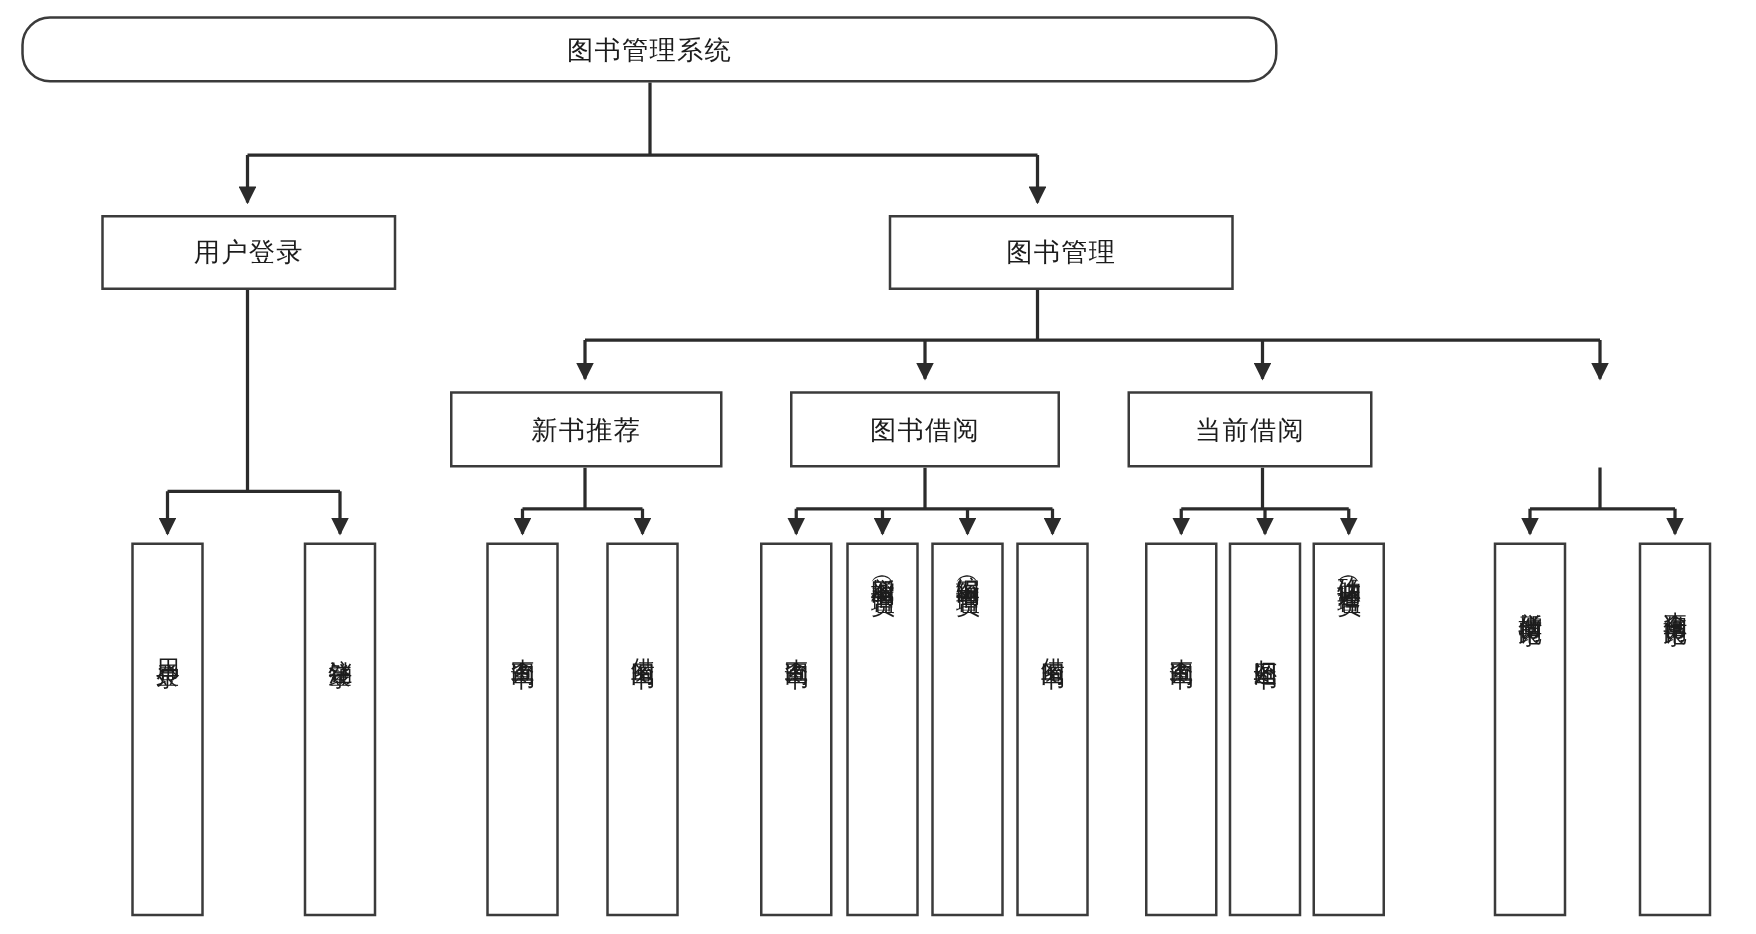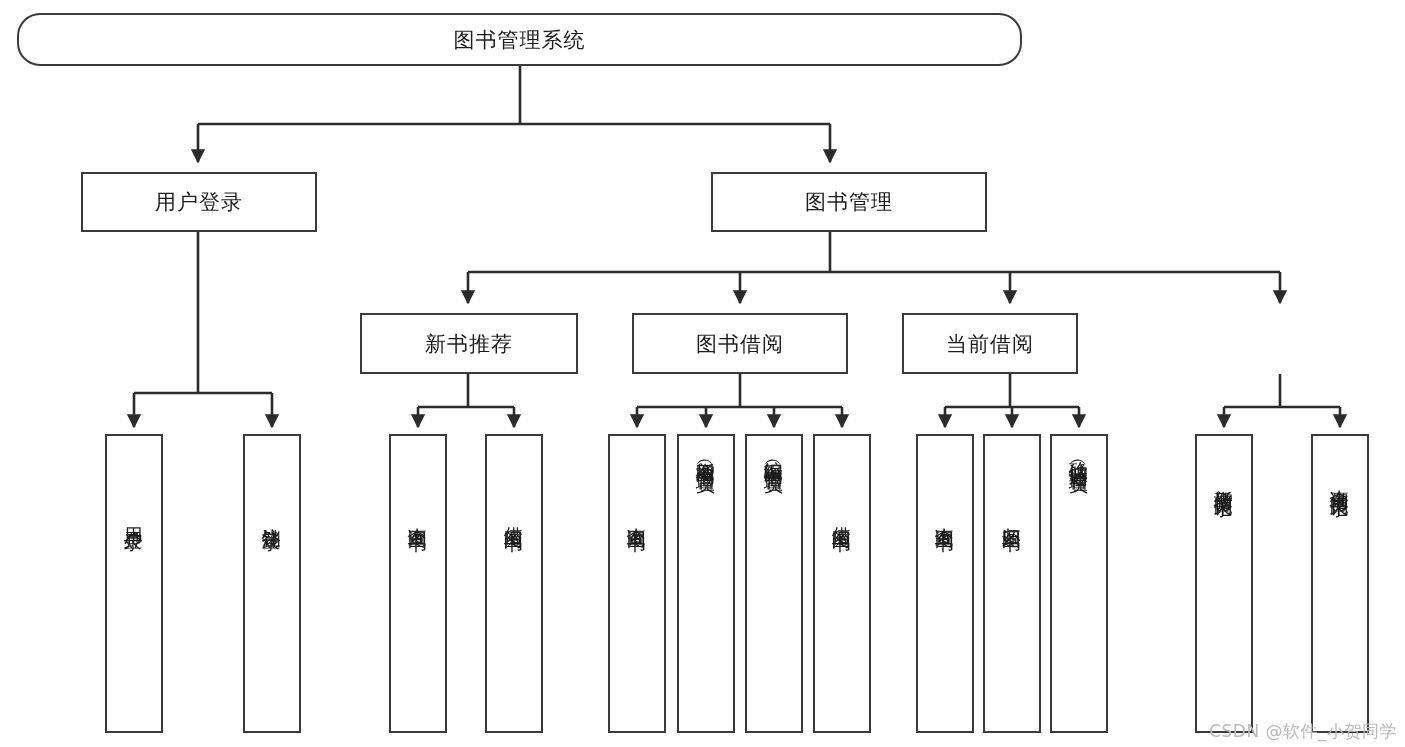--- a/index.html
+++ b/index.html
@@ -136,21 +136,21 @@
   </div>
 
   <div class="node h" style="left:360px; top:313px; width:218px; height:61px;">
     <span>新书推荐</span>
   </div>
 
   <div class="node h" style="left:632px; top:313px; width:216px; height:61px;">
     <span>图书借阅</span>
   </div>
 
-  <div class="node h" style="left:902px; top:313px; width:176px; height:61px;">
+  <div class="node h" style="left:902px; top:313px; width:196px; height:61px;">
     <span>当前借阅</span>
   </div>
 
 
   <div class="node v" style="left:105px; top:434px; width:58px; height:299px; padding-top:76px;">
     <span class="vtext">用户登录</span>
   </div>
 
   <div class="node v" style="left:243px; top:434px; width:58px; height:299px; padding-top:76px;">
     <span class="vtext">注销登录</span>
@@ -193,15 +193,14 @@
   </div>
 
   <div class="node v" style="left:1195px; top:434px; width:58px; height:299px; padding-top:38px;">
     <span class="vtext">新增借阅记录</span>
   </div>
 
   <div class="node v" style="left:1311px; top:434px; width:58px; height:299px; padding-top:38px;">
     <span class="vtext">查询借阅记录</span>
   </div>
 
-  <div id="watermark">CSDN @软件_小贺同学</div>
 
 </div>
 
 </body></html>

